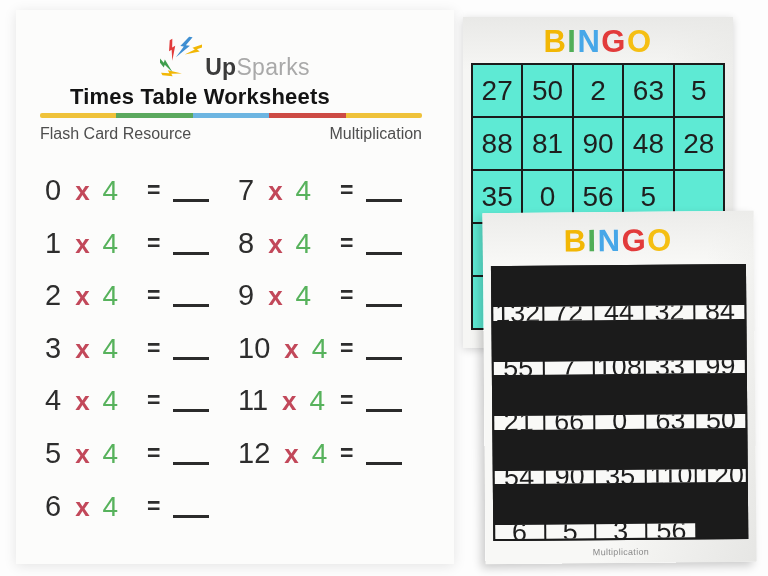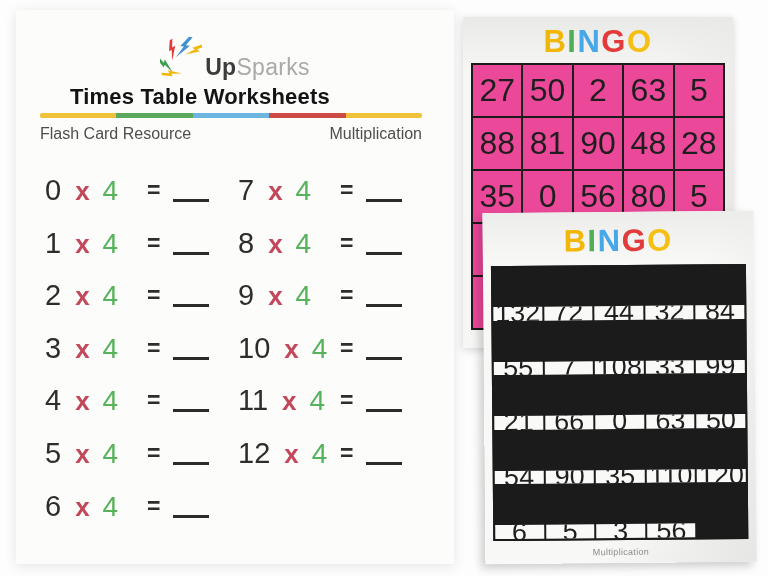--- a/index.html
+++ b/index.html
@@ -52,22 +52,22 @@
 
   .bingo-title { text-align:center; font-weight:800; font-size:31px;
     letter-spacing:1.5px; line-height:1; }
   .card1 .bingo-title { padding-top:9px; height:46px; }
   .card2 .bingo-title { padding-top:13px; height:53px; }
 
   .bingo-grid { margin:0 8px; background:#1b1b1b; border:2px solid #1b1b1b;
     display:grid; grid-template-columns:repeat(5,1fr); gap:2px; }
   .card1 .bingo-grid { grid-auto-rows:51px; }
   .card2 .bingo-grid { grid-auto-rows:52.6px; }
-  .bingo-cell { background:#ec4899; display:flex; align-items:center; justify-content:center;
-    font-size:32px; color:#1e1e1e; overflow:hidden; }
+  .bingo-cell { background:#5eead4; display:flex; align-items:center; justify-content:center;
+    font-size:28px; color:#1e1e1e; overflow:hidden; }
   .card2 .bingo-cell { background:#f9f9f7; font-size:27px;margin-top:39px; }
 
   .bingo-footer { text-align:center; font-size:9px; color:#8a8a8a;
     margin-top:7px; letter-spacing:0.3px; }
 </style>
 </head>
 <body>
 
 <div class="stage">
 
@@ -211,21 +211,20 @@
         <div class="bingo-cell">63</div>
         <div class="bingo-cell">5</div>
         <div class="bingo-cell">88</div>
         <div class="bingo-cell">81</div>
         <div class="bingo-cell">90</div>
         <div class="bingo-cell">48</div>
         <div class="bingo-cell">28</div>
         <div class="bingo-cell">35</div>
         <div class="bingo-cell">0</div>
         <div class="bingo-cell">56</div>
-        <div class="bingo-cell">80</div>
         <div class="bingo-cell">5</div>
         <div class="bingo-cell"></div>
         <div class="bingo-cell"></div>
         <div class="bingo-cell"></div>
         <div class="bingo-cell"></div>
         <div class="bingo-cell">5</div>
         <div class="bingo-cell"></div>
         <div class="bingo-cell"></div>
         <div class="bingo-cell"></div>
         <div class="bingo-cell"></div>

